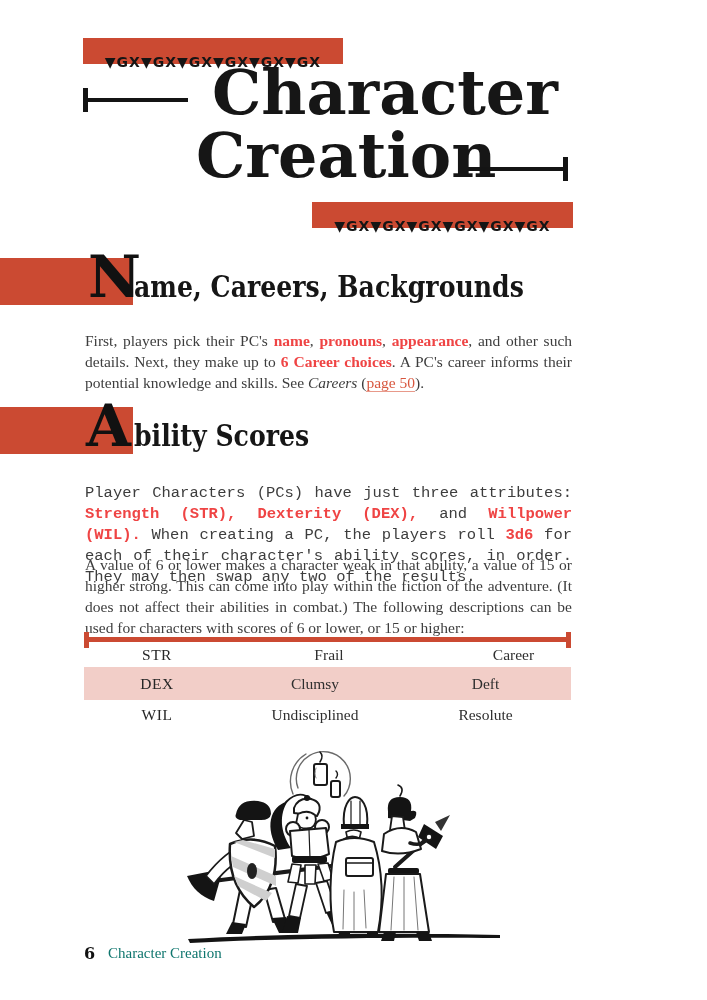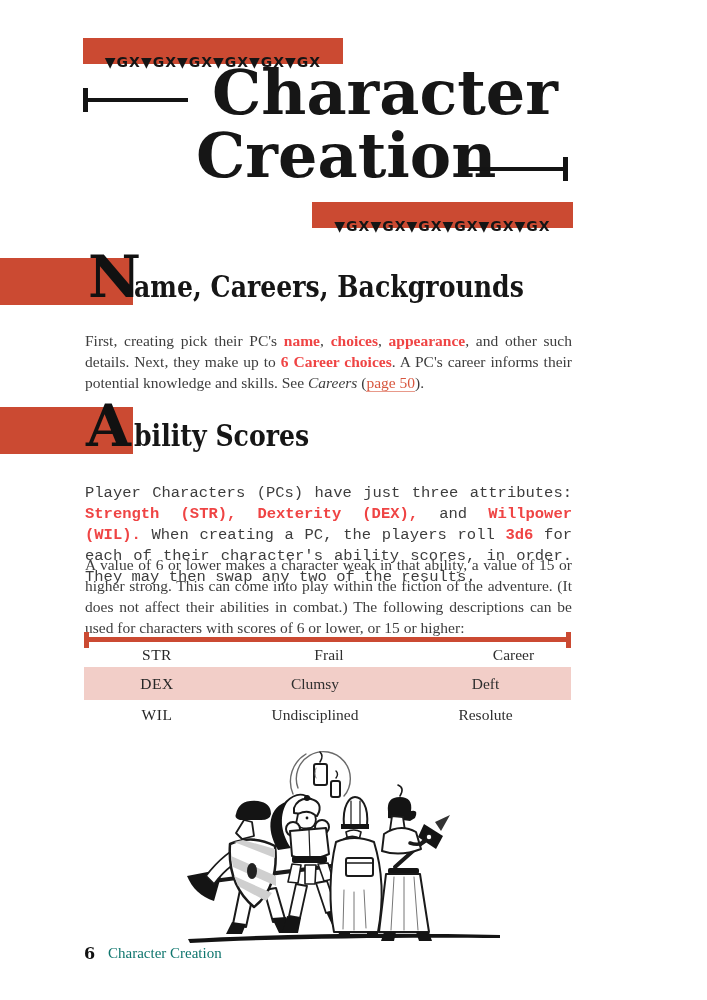--- a/index.html
+++ b/index.html
@@ -77,21 +77,21 @@
   <div class="rule-cap" style="left:563px;top:157px;height:24px;"></div>
 
   <div class="banner banner-bottom">
     <span class="pattern">▼GX▼GX▼GX▼GX▼GX▼GX</span>
   </div>
 
   <div class="dropblock" style="top:258px;"></div>
   <div class="dropcap" style="left:88px;top:248px;">N</div>
   <div class="sec-heading" style="left:134px;top:272px;">ame, Careers, Backgrounds</div>
 
-  <p class="para" style="top:314px;"><span>First, creating pick their PC's </span><b>name</b><span>, </span><b>choices</b><span>, </span><b>appearance</b><span>, and other such details. Next, they make up to </span><b>6 Career choices</b><span>. A PC's career informs their potential knowledge and skills. See </span><i>Careers</i><span> (</span><span class="link">page 50</span><span>).</span></p>
+  <p class="para" style="top:314px;"><span>First, players pick their PC's </span><b>name</b><span>, </span><b>pronouns</b><span>, </span><b>appearance</b><span>, and other such details. Next, they make up to </span><b>6 Career choices</b><span>. A PC's career informs their potential knowledge and skills. See </span><i>Careers</i><span> (</span><span class="link">page 50</span><span>).</span></p>
 
   <div class="dropblock" style="top:407px;"></div>
   <div class="dropcap" style="left:86px;top:397px;">A</div>
   <div class="sec-heading" style="left:134px;top:421px;">bility Scores</div>
 
   <p class="para" style="top:467px;font-family:Liberation Mono, monospace;"><span>Player Characters (PCs) have just three attributes: </span><b>Strength (STR), Dexterity (DEX),</b><span> and </span><b>Willpower (WIL).</b><span> When creating a PC, the players roll </span><b>3d6</b><span> for each of their character's ability scores, in order. They may then swap any two of the results.</span></p>
 
   <p class="para" style="top:538px;">A value of 6 or lower makes a character weak in that ability, a value of 15 or higher strong. This can come into play within the fiction of the adventure. (It does not affect their abilities in combat.) The following descriptions can be used for characters with scores of 6 or lower, or 15 or higher:</p>
 
   <div class="tbl">

